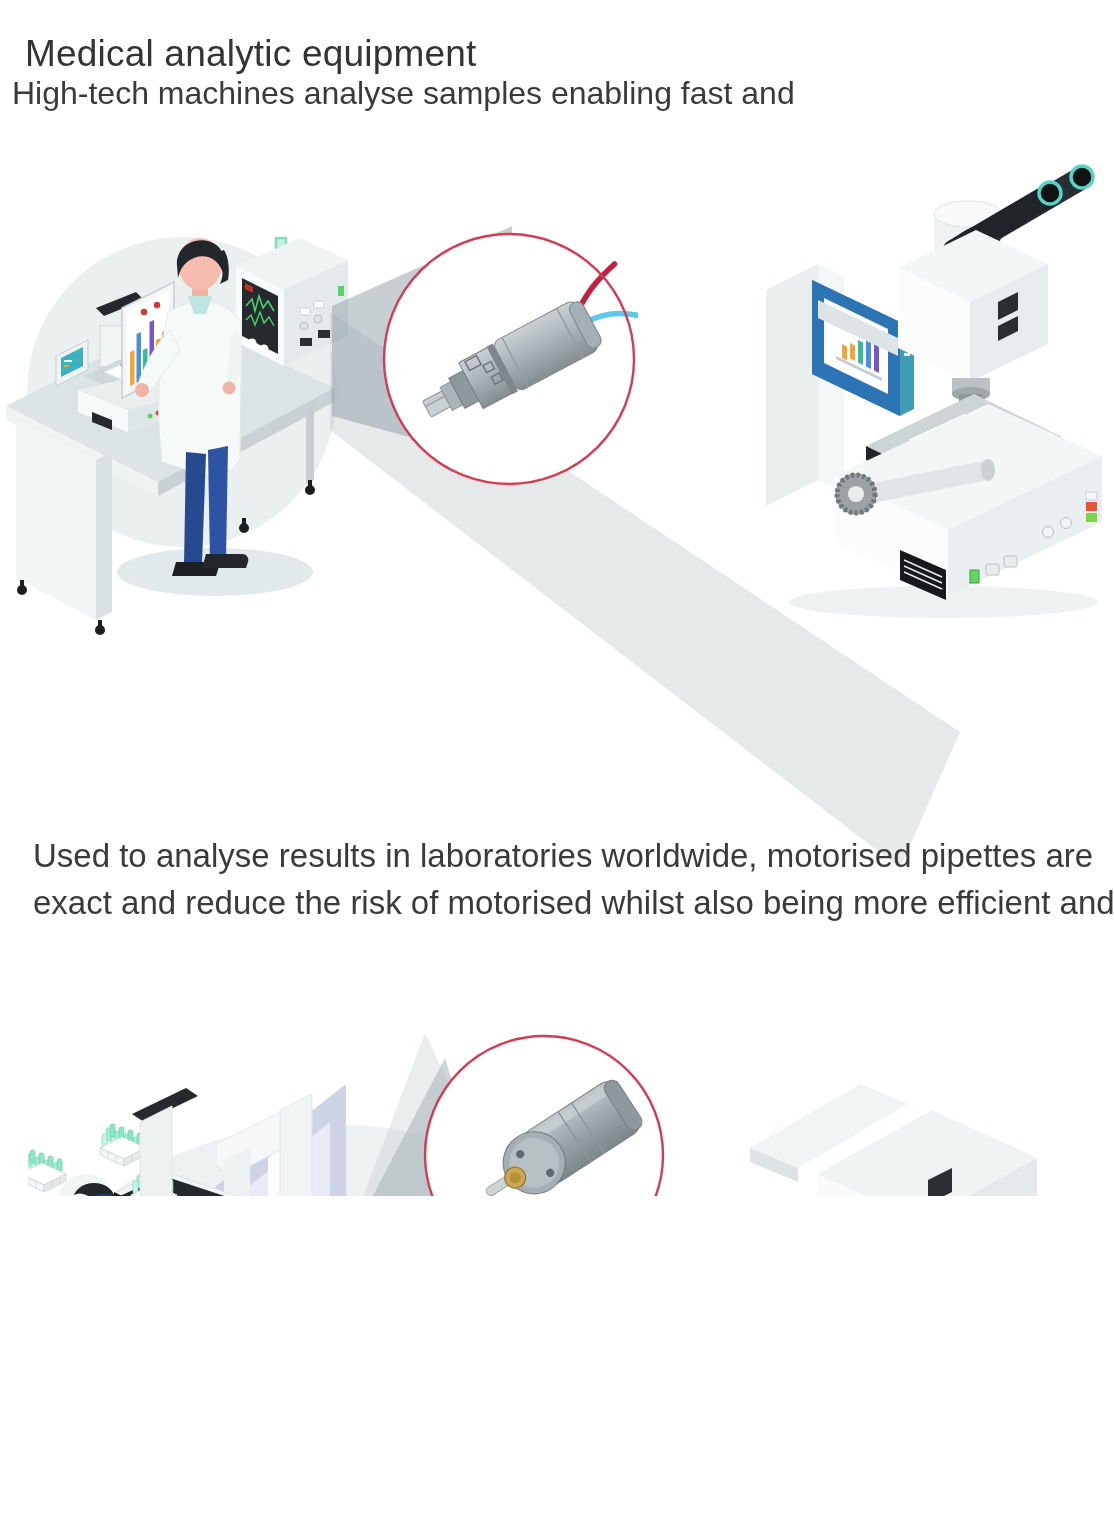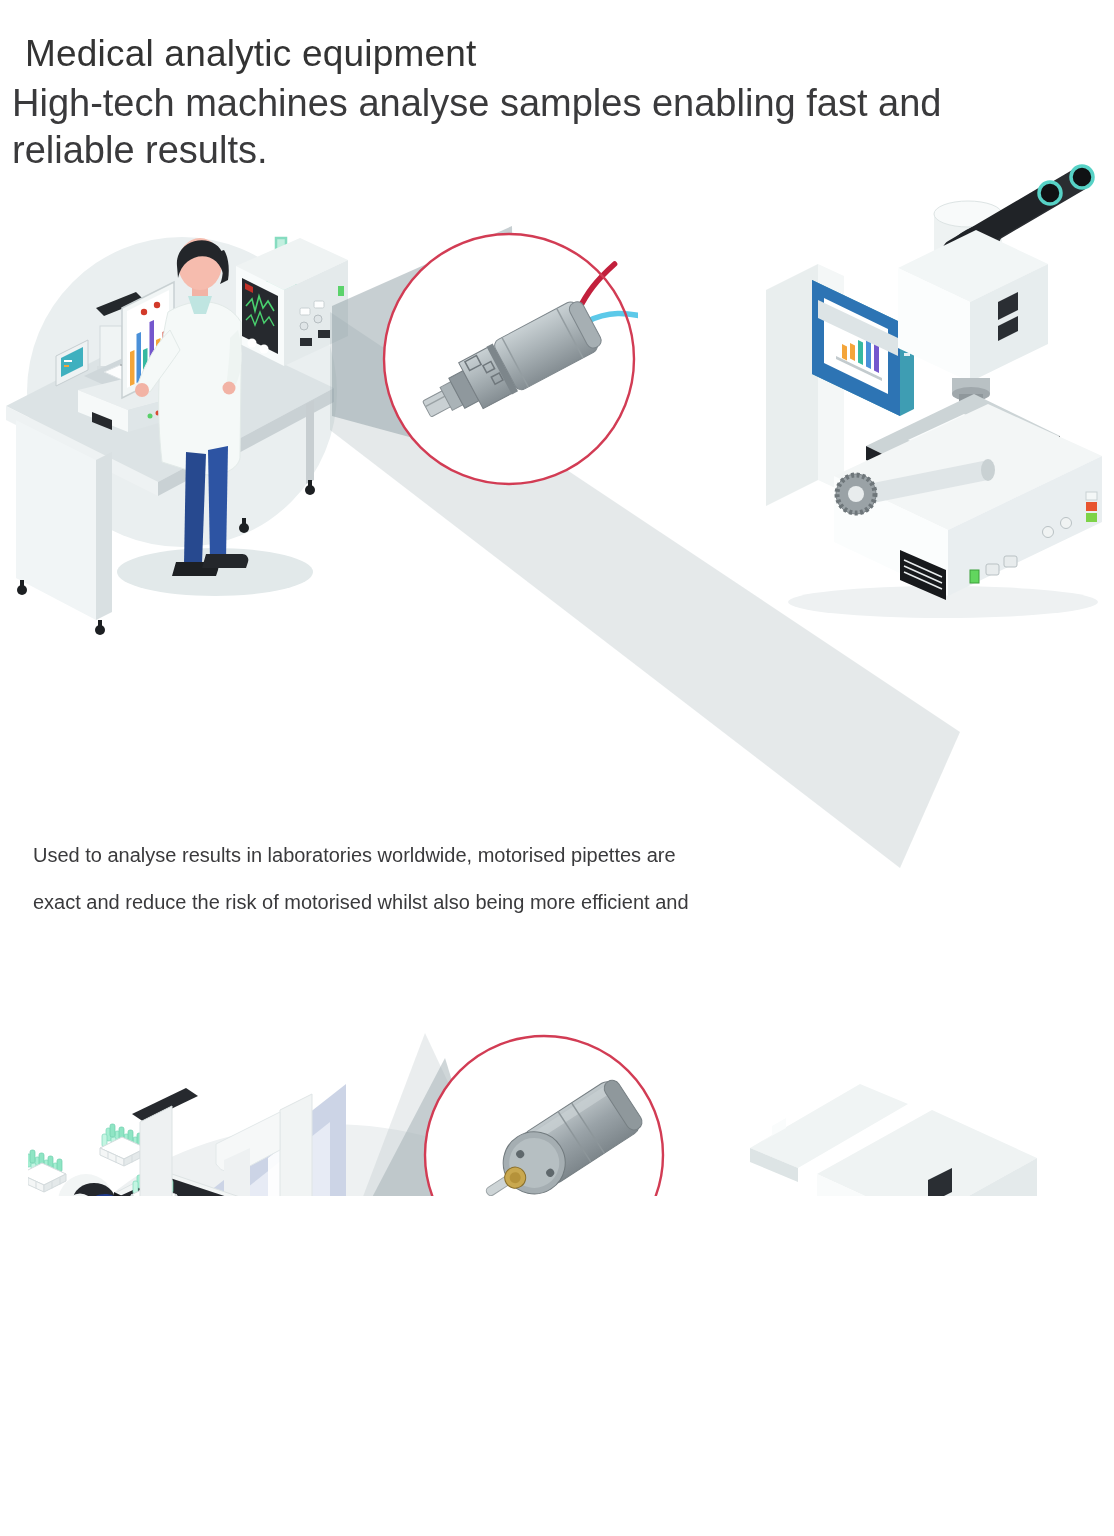--- a/index.html
+++ b/index.html
@@ -1,42 +1,41 @@
 <!DOCTYPE html>
 <html><head>
 <meta charset="utf-8">
 <style>
   html,body{margin:0;padding:0;background:#ffffff;}
   #page{position:relative;width:1114px;height:1196px;background:#fff;overflow:hidden;
         font-family:"Liberation Sans",sans-serif;}
   .h1{position:absolute;font-size:37px;font-weight:400;color:#333;letter-spacing:.2px;white-space:nowrap;}
   .bodytext{position:absolute;color:#3a3a3c;}
   .bodytext .ln{height:47px;line-height:47px;white-space:nowrap;}
-  #p1{left:12px;top:80px;font-size:38px;}
-  #p2{left:33px;top:832px;font-size:20px;}
+  #p1{left:12px;top:70px;font-size:32px;}
+  #p2{left:33px;top:832px;font-size:33px;}
   #h1a{left:25px;top:8px;}
   #h2a{left:30px;top:766px;}
   svg{position:absolute;display:block;}
   #ws{left:0px;top:180px;}
   #beam1{left:300px;top:220px;pointer-events:none;}
   #mag1{left:380px;top:230px;}
   #scope{left:748px;top:150px;}
   #conv{left:28px;top:1052px;}
   #mag2{left:325px;top:1028px;}
   #pip{left:742px;top:1062px;}
 </style>
 </head>
 <body>
 
 <div id="page">
 
   <h1 id="h1a" class="h1">Medical analytic equipment</h1>
   <div id="p1" class="bodytext">
     <div class="ln">High-tech machines analyse samples enabling fast and</div>
-    <div class="ln">reliable results.</div>
   </div>
 
   <svg id="ws" width="380" height="455" viewBox="0 0 380 455">
     <g>
       <circle cx="182" cy="212" r="155" fill="#eaeff0"></circle>
       <ellipse cx="215" cy="392" rx="98" ry="24" fill="#e2e9ea"></ellipse>
     </g>
     <g>
       <polygon points="6,226 182,136 334,208 158,302" fill="#dce3e5"></polygon>
       <polygon points="6,226 158,302 158,316 6,240" fill="#eef2f3"></polygon>

